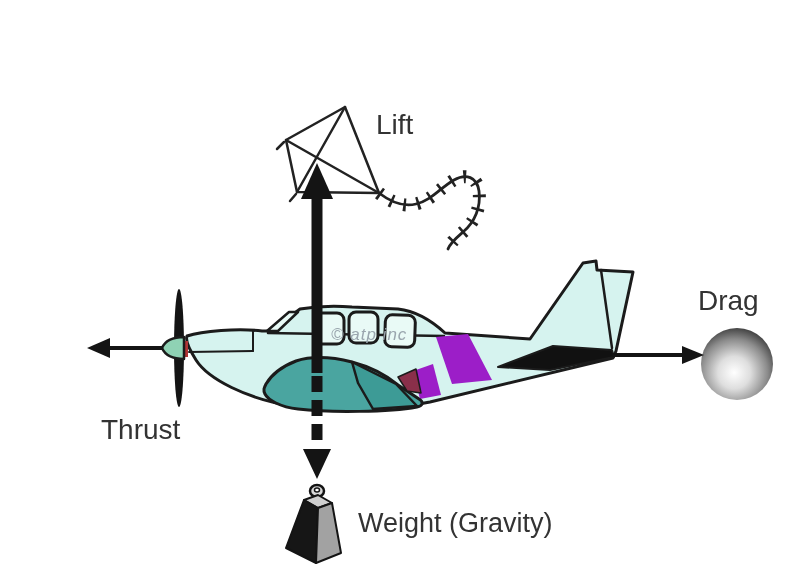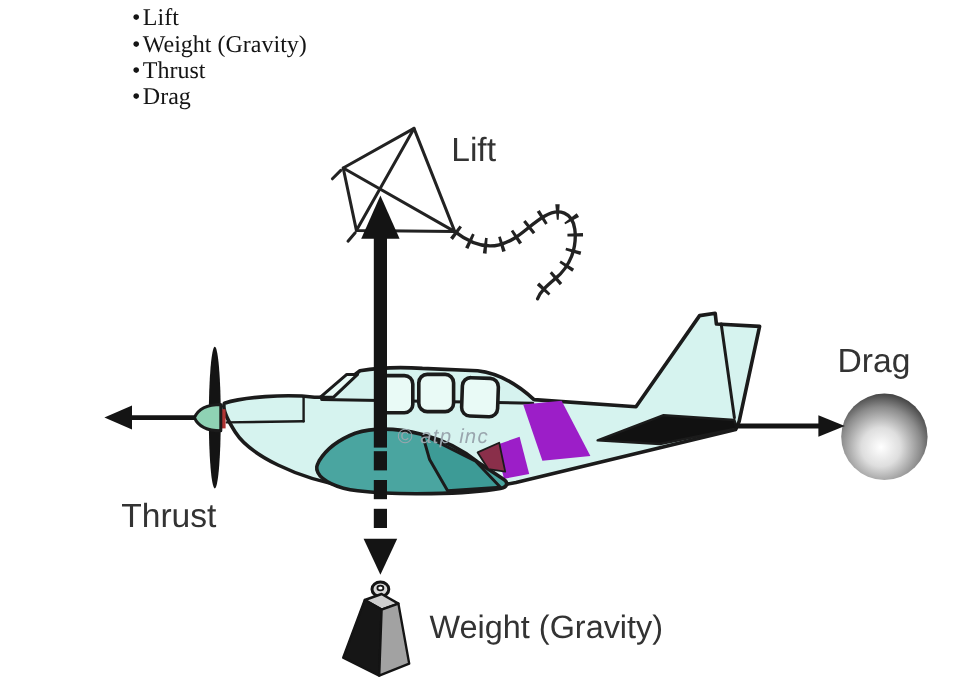--- a/index.html
+++ b/index.html
@@ -9,21 +9,21 @@
   .bullet-list{position:absolute;left:110px;top:4px;font-family:"Liberation Serif",serif;
                font-size:20px;line-height:22px;color:#151515;}
   .bullet-item{white-space:nowrap;}
   .bullet-item .bullet{margin-right:2px;}
   .force-label{position:absolute;font-size:28px;color:#333333;white-space:nowrap;
                font-family:"Liberation Sans",sans-serif;}
   #lift-label{left:376px;top:109px;}
   #thrust-label{left:101px;top:414px;}
   #drag-label{left:698px;top:285px;}
   #weight-label{left:358px;top:508px;font-size:27px;}
-  .watermark{position:absolute;left:331px;top:354px;font-size:17px;font-style:italic;
+  .watermark{position:absolute;left:331px;top:325px;font-size:17px;font-style:italic;
              color:#9aa6ae;letter-spacing:1px;white-space:nowrap;}
 </style>
 </head>
 <body>
 
 <div class="canvas">
 
   <svg class="diagram-svg" viewBox="0 0 800 583">
     <defs>
       <radialGradient id="ballGrad" cx="0.46" cy="0.62" r="0.75">
@@ -83,26 +83,20 @@
       <rect x="311.5" y="400" width="11" height="16"></rect>
       <rect x="311.5" y="424" width="11" height="16"></rect>
       <polygon points="317,479 303,449 331,449"></polygon>
       <line x1="163" y1="348" x2="106" y2="348" stroke="#141414" stroke-width="4"></line>
       <polygon points="87,348 110,338 110,358"></polygon>
       <line x1="612" y1="355" x2="686" y2="355" stroke="#141414" stroke-width="4"></line>
       <polygon points="704,355 682,346 682,364"></polygon>
     </g>
   </svg>
 
-  <div class="bullet-list">
-    <div class="bullet-item"><span class="bullet">•</span><span>Lift</span></div>
-    <div class="bullet-item"><span class="bullet">•</span><span>Weight (Gravity)</span></div>
-    <div class="bullet-item"><span class="bullet">•</span><span>Thrust</span></div>
-    <div class="bullet-item"><span class="bullet">•</span><span>Drag</span></div>
-  </div>
 
   <div id="lift-label" class="force-label">Lift</div>
   <div id="thrust-label" class="force-label">Thrust</div>
   <div id="drag-label" class="force-label">Drag</div>
   <div id="weight-label" class="force-label">Weight (Gravity)</div>
   <div class="watermark">© atp inc</div>
 
 </div>
 
 </body></html>

